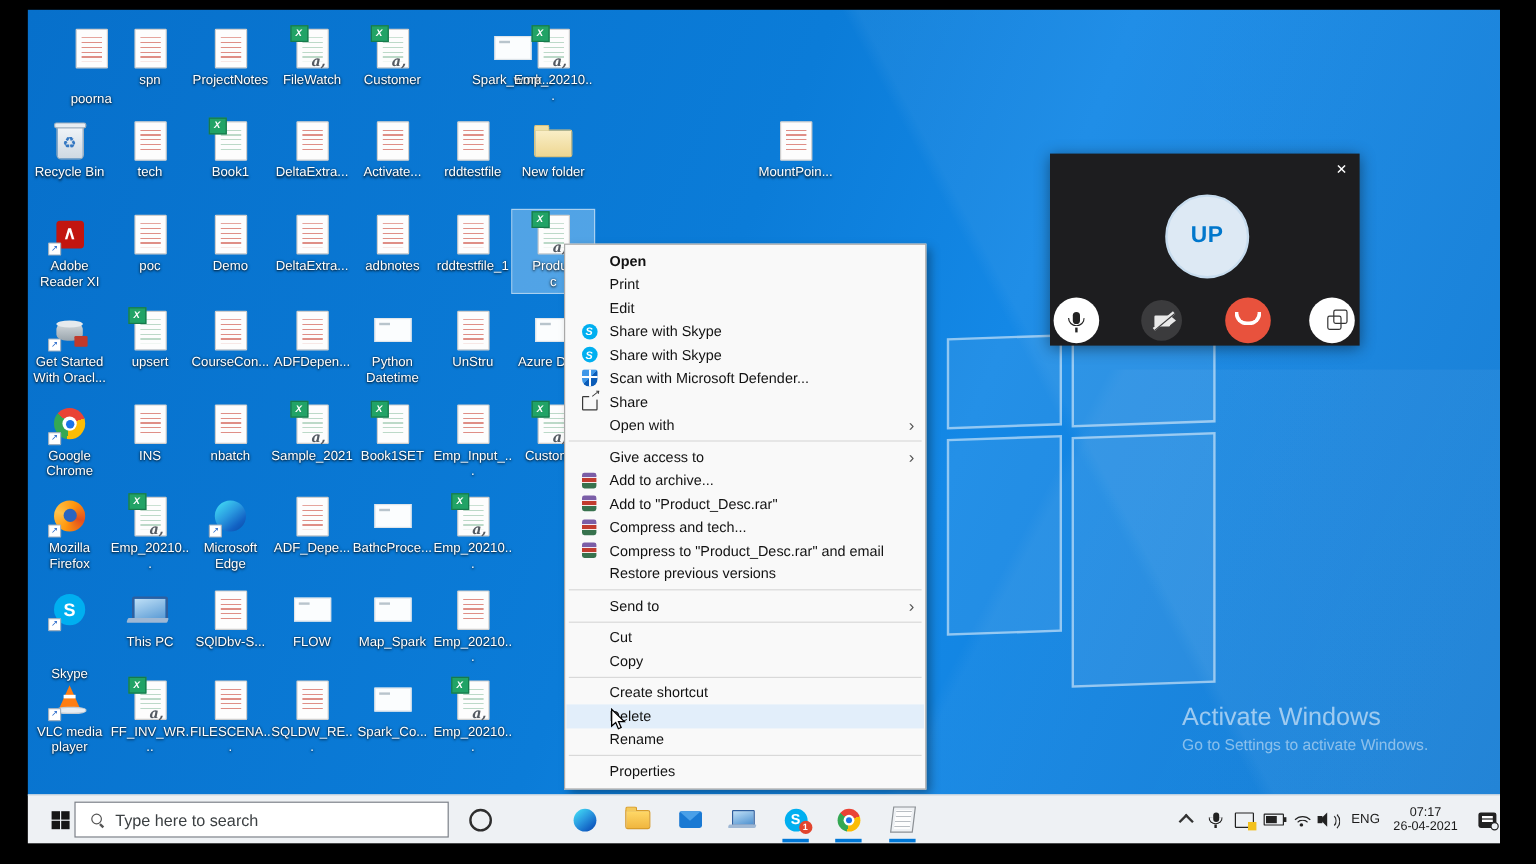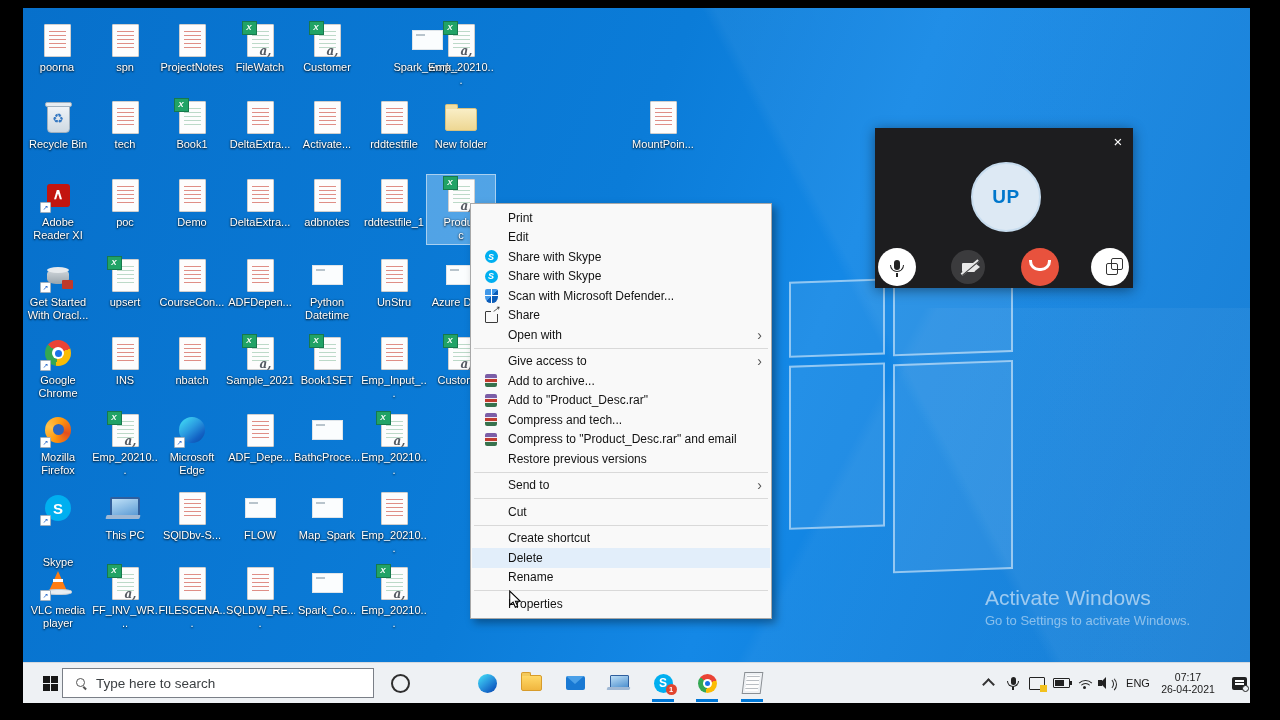--- a/index.html
+++ b/index.html
@@ -217,21 +217,21 @@
       <div class="beam beam1"></div>
       <div class="beam beam2"></div>
       <div class="winlogo">
         <div class="pane tl"></div>
         <div class="pane tr"></div>
         <div class="pane bl"></div>
         <div class="pane br"></div>
       </div>
 
       <div id="icon-layer">
-          <div class="dicon" style="left: 0; top: 12px;">
+          <div class="dicon" style="left: 19px; top: 12px; gap: 16px;">
             <div class="ico">
               <span class="g-doc"></span>
             </div>
             <div class="dlabel">poorna</div>
           </div>
           <div class="dicon" style="left: 68px; top: 12px;">
             <div class="ico">
               <span class="g-doc"></span>
             </div>
             <div class="dlabel">spn</div>
@@ -597,20 +597,24 @@
           </div>
         </div>
 
       <div class="watermark">
         <div class="wm-title">Activate Windows</div>
         <div class="wm-sub">Go to Settings to activate Windows.</div>
       </div>
     </div>
 
     <div id="ctx-menu">
+        <div class="ctx-item bold">
+          <span class="ci-ico"></span>
+          <span class="ci-label">Open</span>
+        </div>
         <div class="ctx-item">
           <span class="ci-ico"></span>
           <span class="ci-label">Print</span>
         </div>
         <div class="ctx-item">
           <span class="ci-ico"></span>
           <span class="ci-label">Edit</span>
         </div>
         <div class="ctx-item">
           <span class="ci-ico">
@@ -678,20 +682,24 @@
         <div class="ctx-sep"></div>
         <div class="ctx-item">
           <span class="ci-ico"></span>
           <span class="ci-label">Send to</span>
           <span class="ci-arrow">›</span>
         </div>
         <div class="ctx-sep"></div>
         <div class="ctx-item">
           <span class="ci-ico"></span>
           <span class="ci-label">Cut</span>
+        </div>
+        <div class="ctx-item">
+          <span class="ci-ico"></span>
+          <span class="ci-label">Copy</span>
         </div>
         <div class="ctx-sep"></div>
         <div class="ctx-item">
           <span class="ci-ico"></span>
           <span class="ci-label">Create shortcut</span>
         </div>
         <div class="ctx-item hl">
           <span class="ci-ico"></span>
           <span class="ci-label">Delete</span>
         </div>

